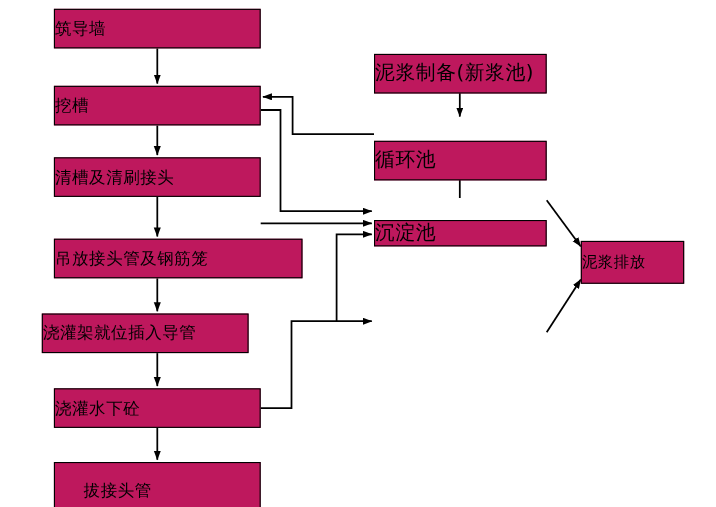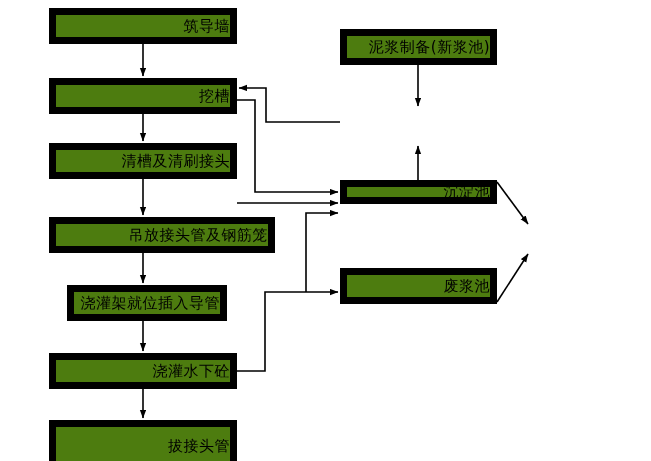--- a/index.html
+++ b/index.html
@@ -20,35 +20,35 @@
     position: absolute;
     left: 0;
     top: 0;
     width: 651px;
     height: 461px;
     pointer-events: none;
   }
   .node {
     position: absolute;
     box-sizing: border-box;
-    border: 7px solid #000000;
-    background: #4d7c0f;
+    border: 1px solid #000000;
+    background: #be185d;
     display: flex;
     align-items: center;
-    justify-content: flex-end;
+    justify-content: flex-start;
     color: #000000;
     letter-spacing: 0.5px;
     white-space: nowrap;
   }
   .node .label {
     display: block;
     line-height: 1;
   }
   .n-left { font-size: 15px; }
-  .n-right { font-size: 15px; }
+  .n-right { font-size: 18px; margin-top: 20px; }
   .n-sink { font-size: 14px; }
 </style>
 </head>
 <body>
 
 <div id="canvas">
 
   <svg id="edges" viewBox="0 0 651 461" width="651" height="461" xmlns="http://www.w3.org/2000/svg">
     <defs>
       <marker id="ah" markerWidth="9" markerHeight="9" refX="8.2" refY="3.2" orient="auto" markerUnits="userSpaceOnUse">
@@ -96,39 +96,42 @@
   </div>
 
   <div class="node n-left" style="left:49px;top:78px;width:188px;height:36px;">
     <span class="label">挖槽</span>
   </div>
 
   <div class="node n-left" style="left:49px;top:217px;width:226px;height:36px;">
     <span class="label">吊放接头管及钢筋笼</span>
   </div>
 
-  <div class="node n-left" style="left:67px;top:285px;width:160px;height:36px;">
+  <div class="node n-left" style="left:38px;top:285px;width:188px;height:36px;font-family:Liberation Mono, monospace;">
     <span class="label">浇灌架就位插入导管</span>
   </div>
 
   <div class="node n-left" style="left:49px;top:353px;width:188px;height:36px;">
     <span class="label">浇灌水下砼</span>
   </div>
 
   <div class="node n-left" style="left:49px;top:420px;width:188px;height:52px;padding-left:26px;">
     <span class="label">拔接头管</span>
   </div>
 
   <div class="node n-right" style="left:340px;top:29px;width:157px;height:36px;">
     <span class="label">泥浆制备(新浆池)</span>
   </div>
 
+  <div class="node n-right" style="left:340px;top:108px;width:157px;height:36px;">
+    <span class="label">循环池</span>
+  </div>
 
   <div class="node n-right" style="left:340px;top:180px;width:157px;height:24px;">
     <span class="label">沉淀池</span>
   </div>
 
-  <div class="node n-right" style="left:340px;top:268px;width:157px;height:36px;">
-    <span class="label">废浆池</span>
+
+  <div class="node n-sink" style="left:528px;top:219px;width:94px;height:39px;">
+    <span class="label">泥浆排放</span>
   </div>
-
 
 </div>
 
 </body></html>

